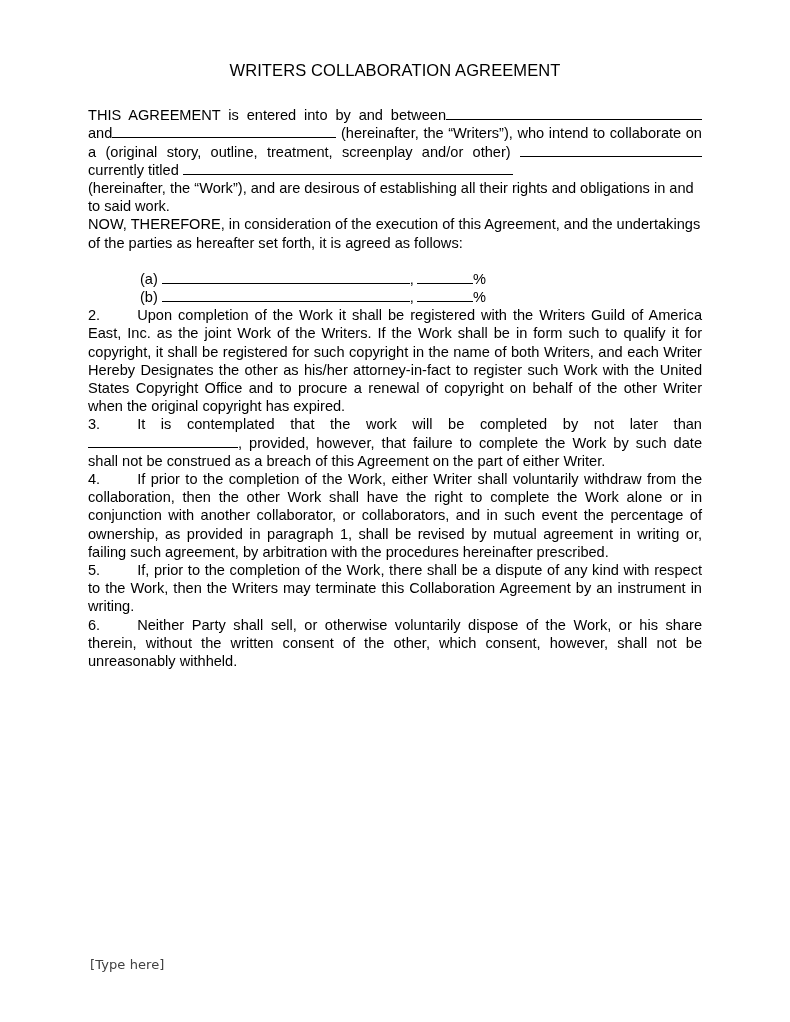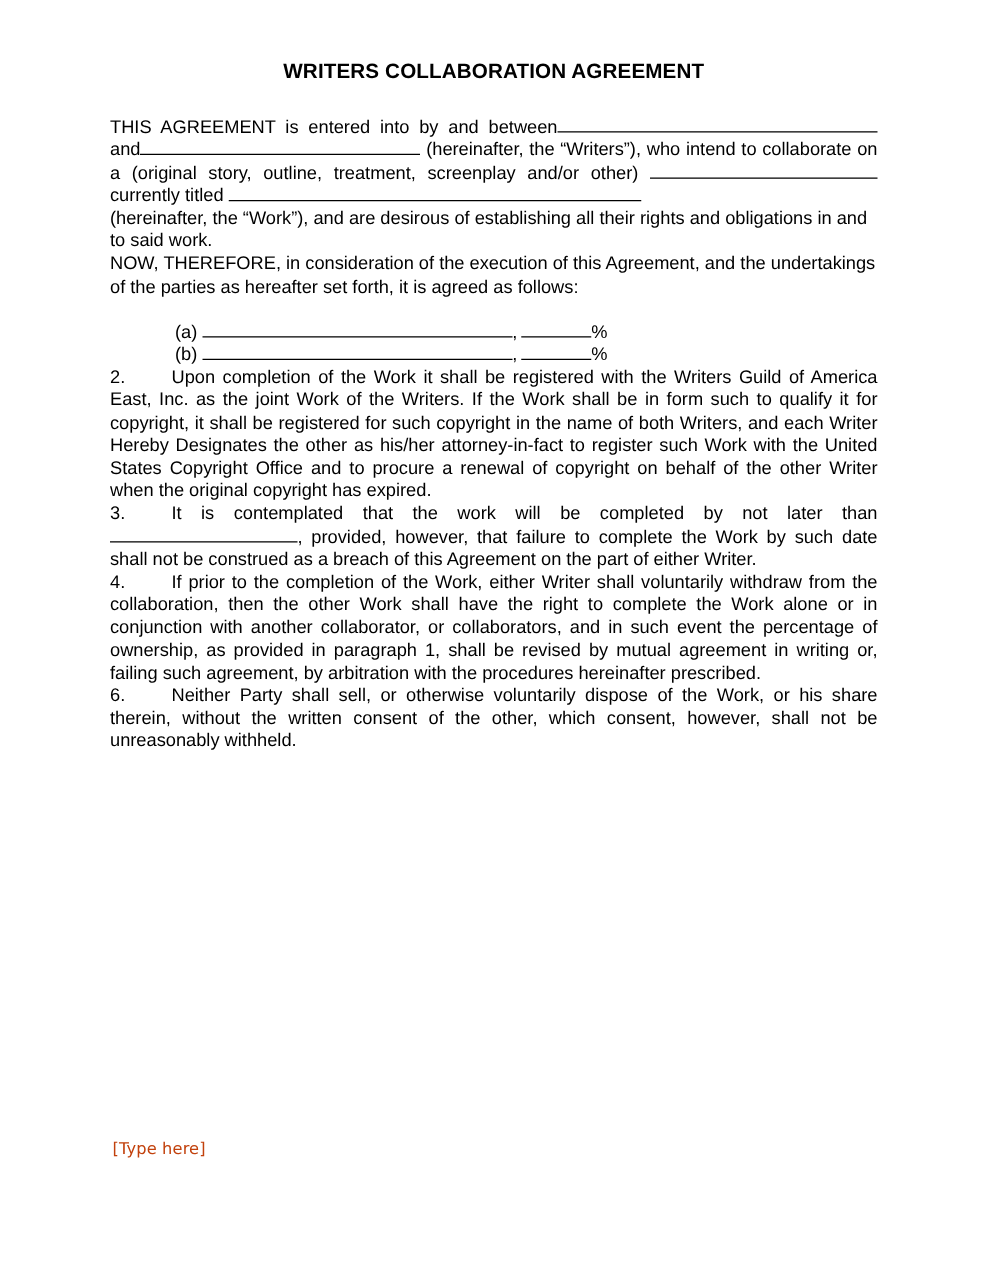--- a/index.html
+++ b/index.html
@@ -28,23 +28,23 @@
   .content {
     position: absolute;
     left: 88px;
     top: 0;
     width: 614px;
   }
 
   .doc-title {
     text-align: center;
     font-size: 16.5px;
-    font-weight: bold;
+    font-weight: normal;
     letter-spacing: 0.1px;
-    margin: 0;
+    margin: 13px;
     padding-top: 48px;
     line-height: 1.1;
   }
 
   .para {
     font-size: 14.6px;
     line-height: 18.2px;
     margin: 0;
     text-align: justify;
     text-justify: inter-word;
@@ -104,24 +104,24 @@
 
   
   .tab {
     display: inline-block;
     width: 37px;
   }
 
   .type-here {
     position: absolute;
     left: 90px;
-    top: 912px;
+    top: 957px;
     font-size: 13px;
     font-family: "DejaVu Sans", sans-serif;
-    color: #c2410c;
+    color: #404040;
     letter-spacing: 0.1px;
   }
 </style>
 </head>
 <body>
 
 <div class="page">
 
   <div class="content">
 
@@ -140,20 +140,21 @@
       <div class="pct-row"><span class="pct-label">(a)</span><span class="rule-name"></span><span>,</span><span class="rule-pct"></span><span>%</span></div>
       <div class="pct-row"><span class="pct-label">(b)</span><span class="rule-name"></span><span>,</span><span class="rule-pct"></span><span>%</span></div>
     </div>
 
     <p class="para para-gap-lg"><span>2.</span><span class="tab"></span><span>Upon completion of the Work it shall be registered with the Writers Guild of America East, Inc. as the joint Work of the Writers. If the Work shall be in form such to qualify it for copyright, it shall be registered for such copyright in the name of both Writers, and each Writer Hereby Designates the other as his/her attorney-in-fact to register such Work with the United States Copyright Office and to procure a renewal of copyright on behalf of the other Writer when the original copyright has expired.</span></p>
 
     <p class="para para-gap-lg"><span>3.</span><span class="tab"></span><span>It is contemplated that the work will be completed by not later than</span><span class="rule rule-w5"></span><span>, provided, however, that failure to complete the Work by such date shall not be construed as a breach of this Agreement on the part of either Writer.</span></p>
 
     <p class="para para-gap-lg"><span>4.</span><span class="tab"></span><span>If prior to the completion of the Work, either Writer shall voluntarily withdraw from the collaboration, then the other Work shall have the right to complete the Work alone or in conjunction with another collaborator, or collaborators, and in such event the percentage of ownership, as provided in paragraph 1, shall be revised by mutual agreement in writing or, failing such agreement, by arbitration with the procedures hereinafter prescribed.</span></p>
 
+    <p class="para para-gap-lg"><span>5.</span><span class="tab"></span><span>If, prior to the completion of the Work, there shall be a dispute of any kind with respect to the Work, then the Writers may terminate this Collaboration Agreement by an instrument in writing.</span></p>
 
     <p class="para para-gap-lg"><span>6.</span><span class="tab"></span><span>Neither Party shall sell, or otherwise voluntarily dispose of the Work, or his share therein, without the written consent of the other, which consent, however, shall not be unreasonably withheld.</span></p>
 
 
   </div>
 
   <div class="type-here">[Type here]</div>
 
 </div>
 

